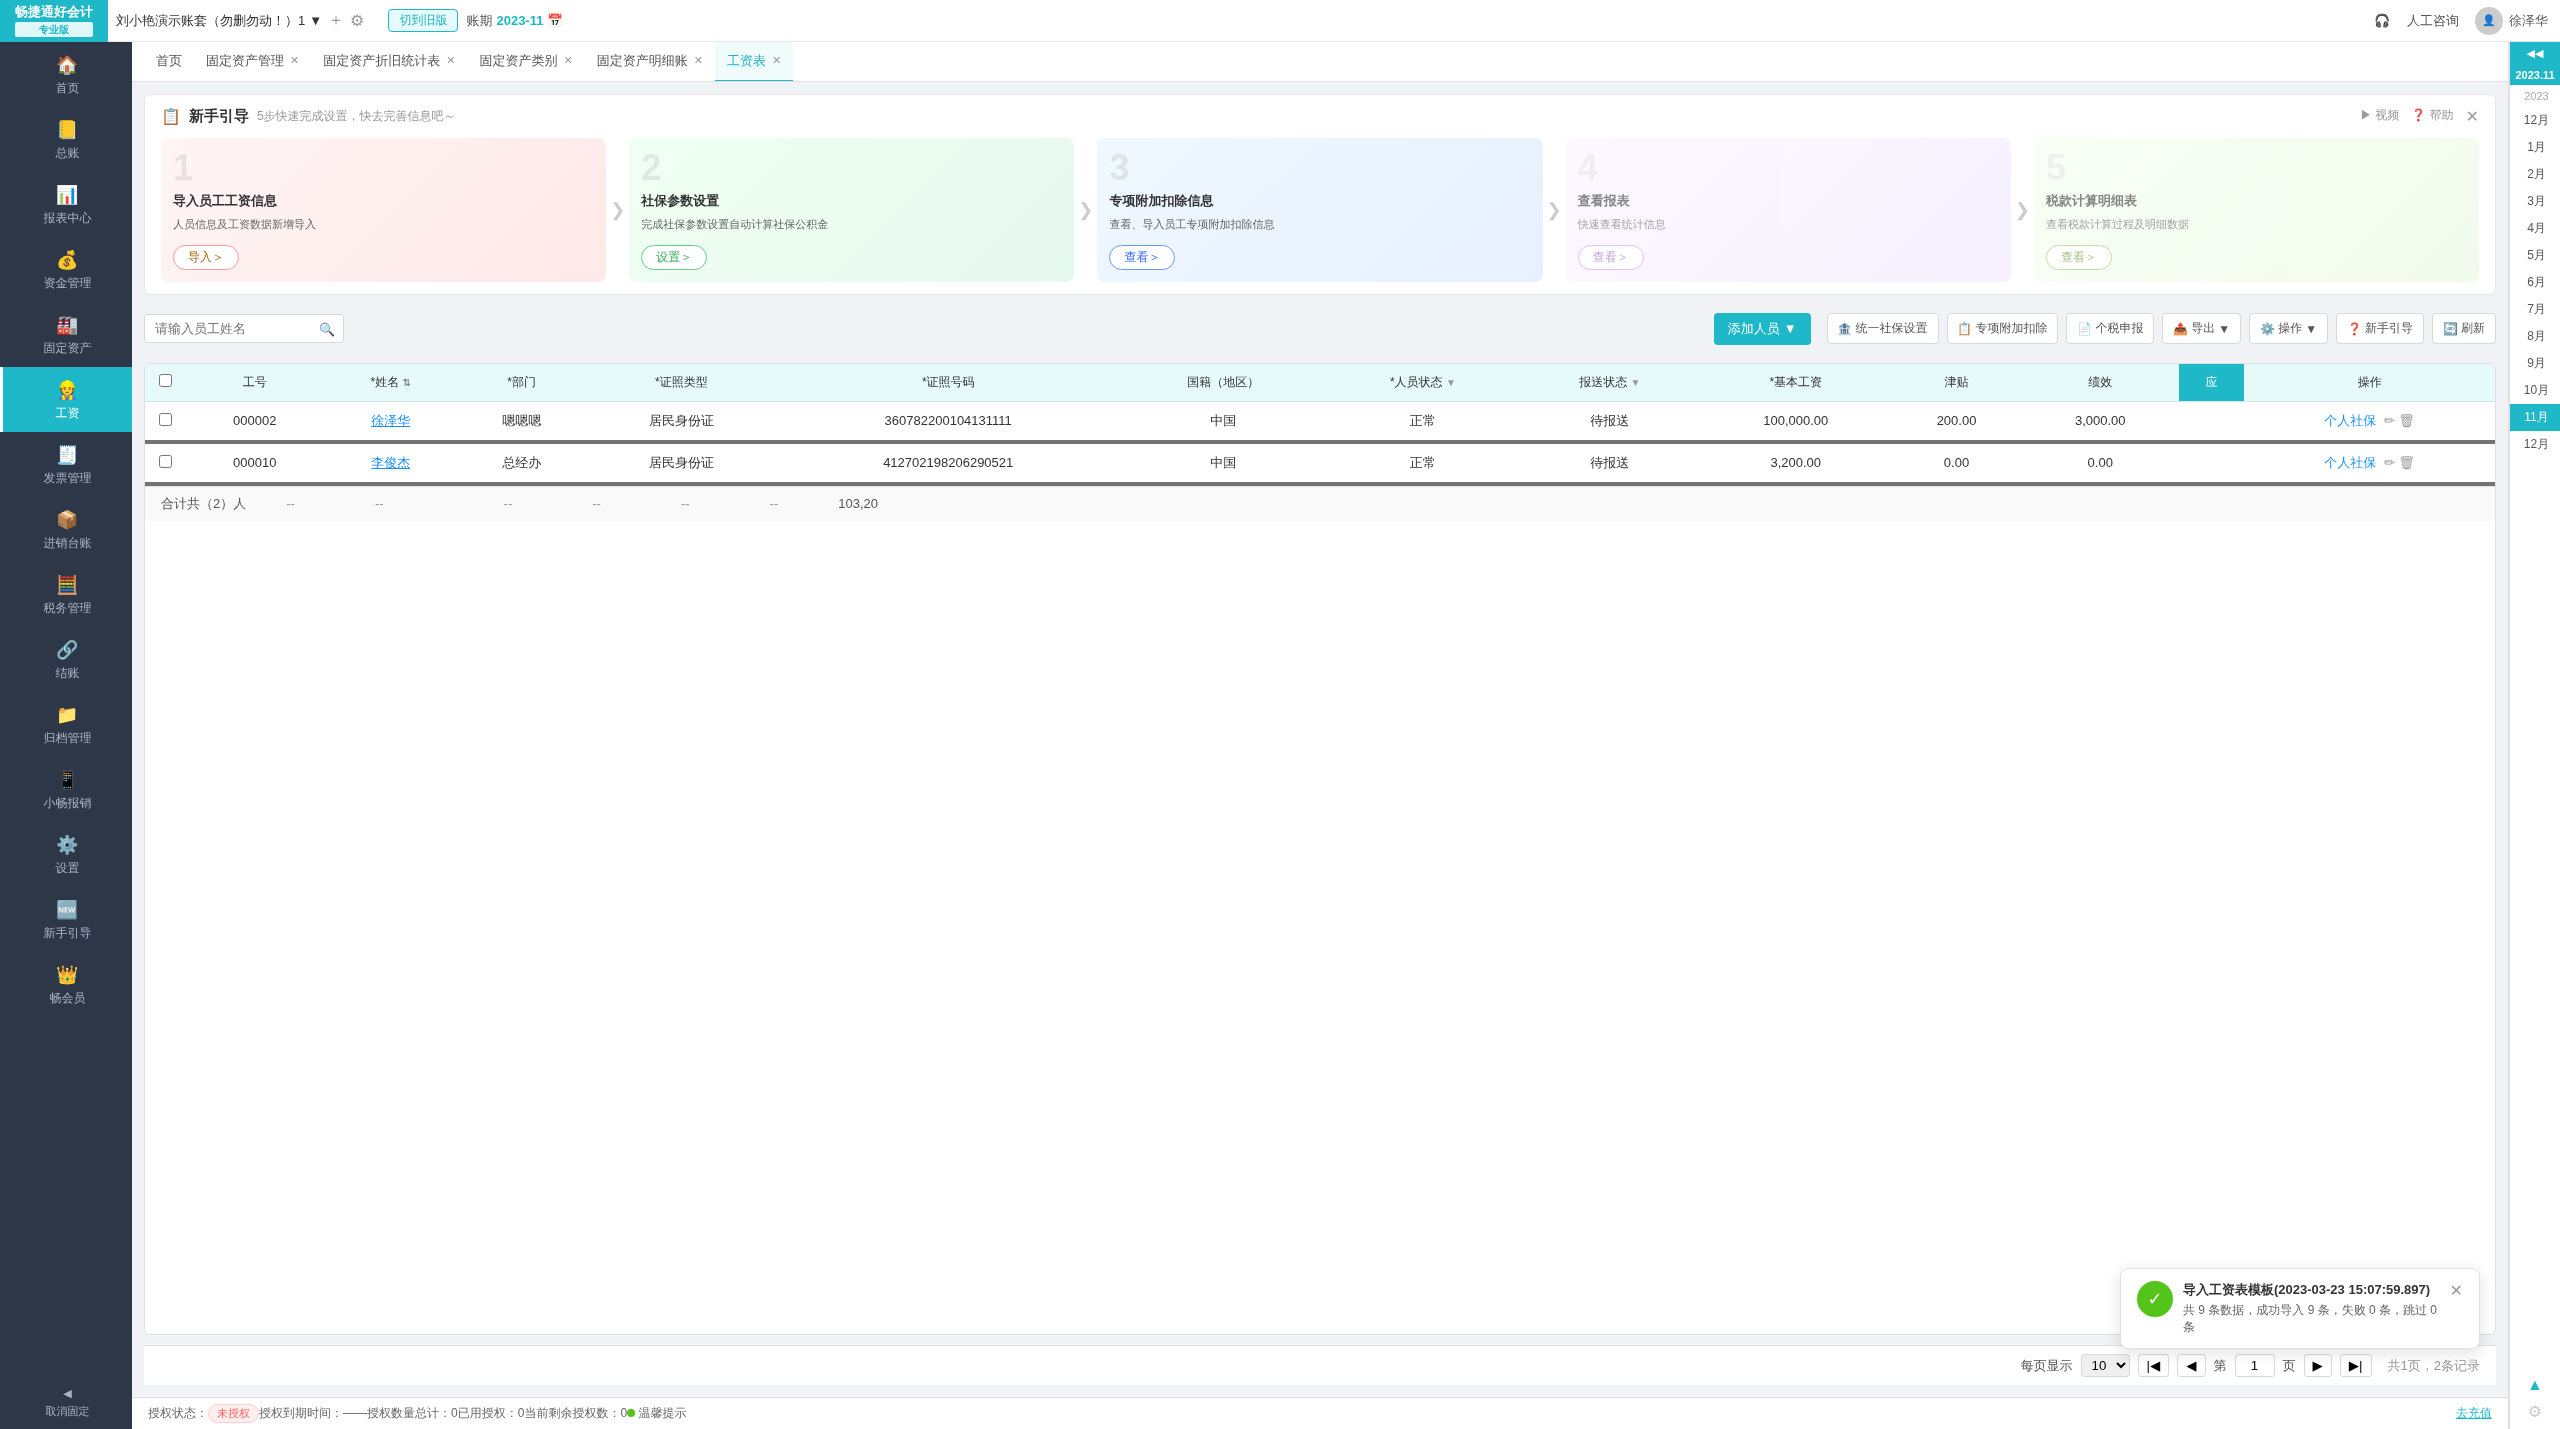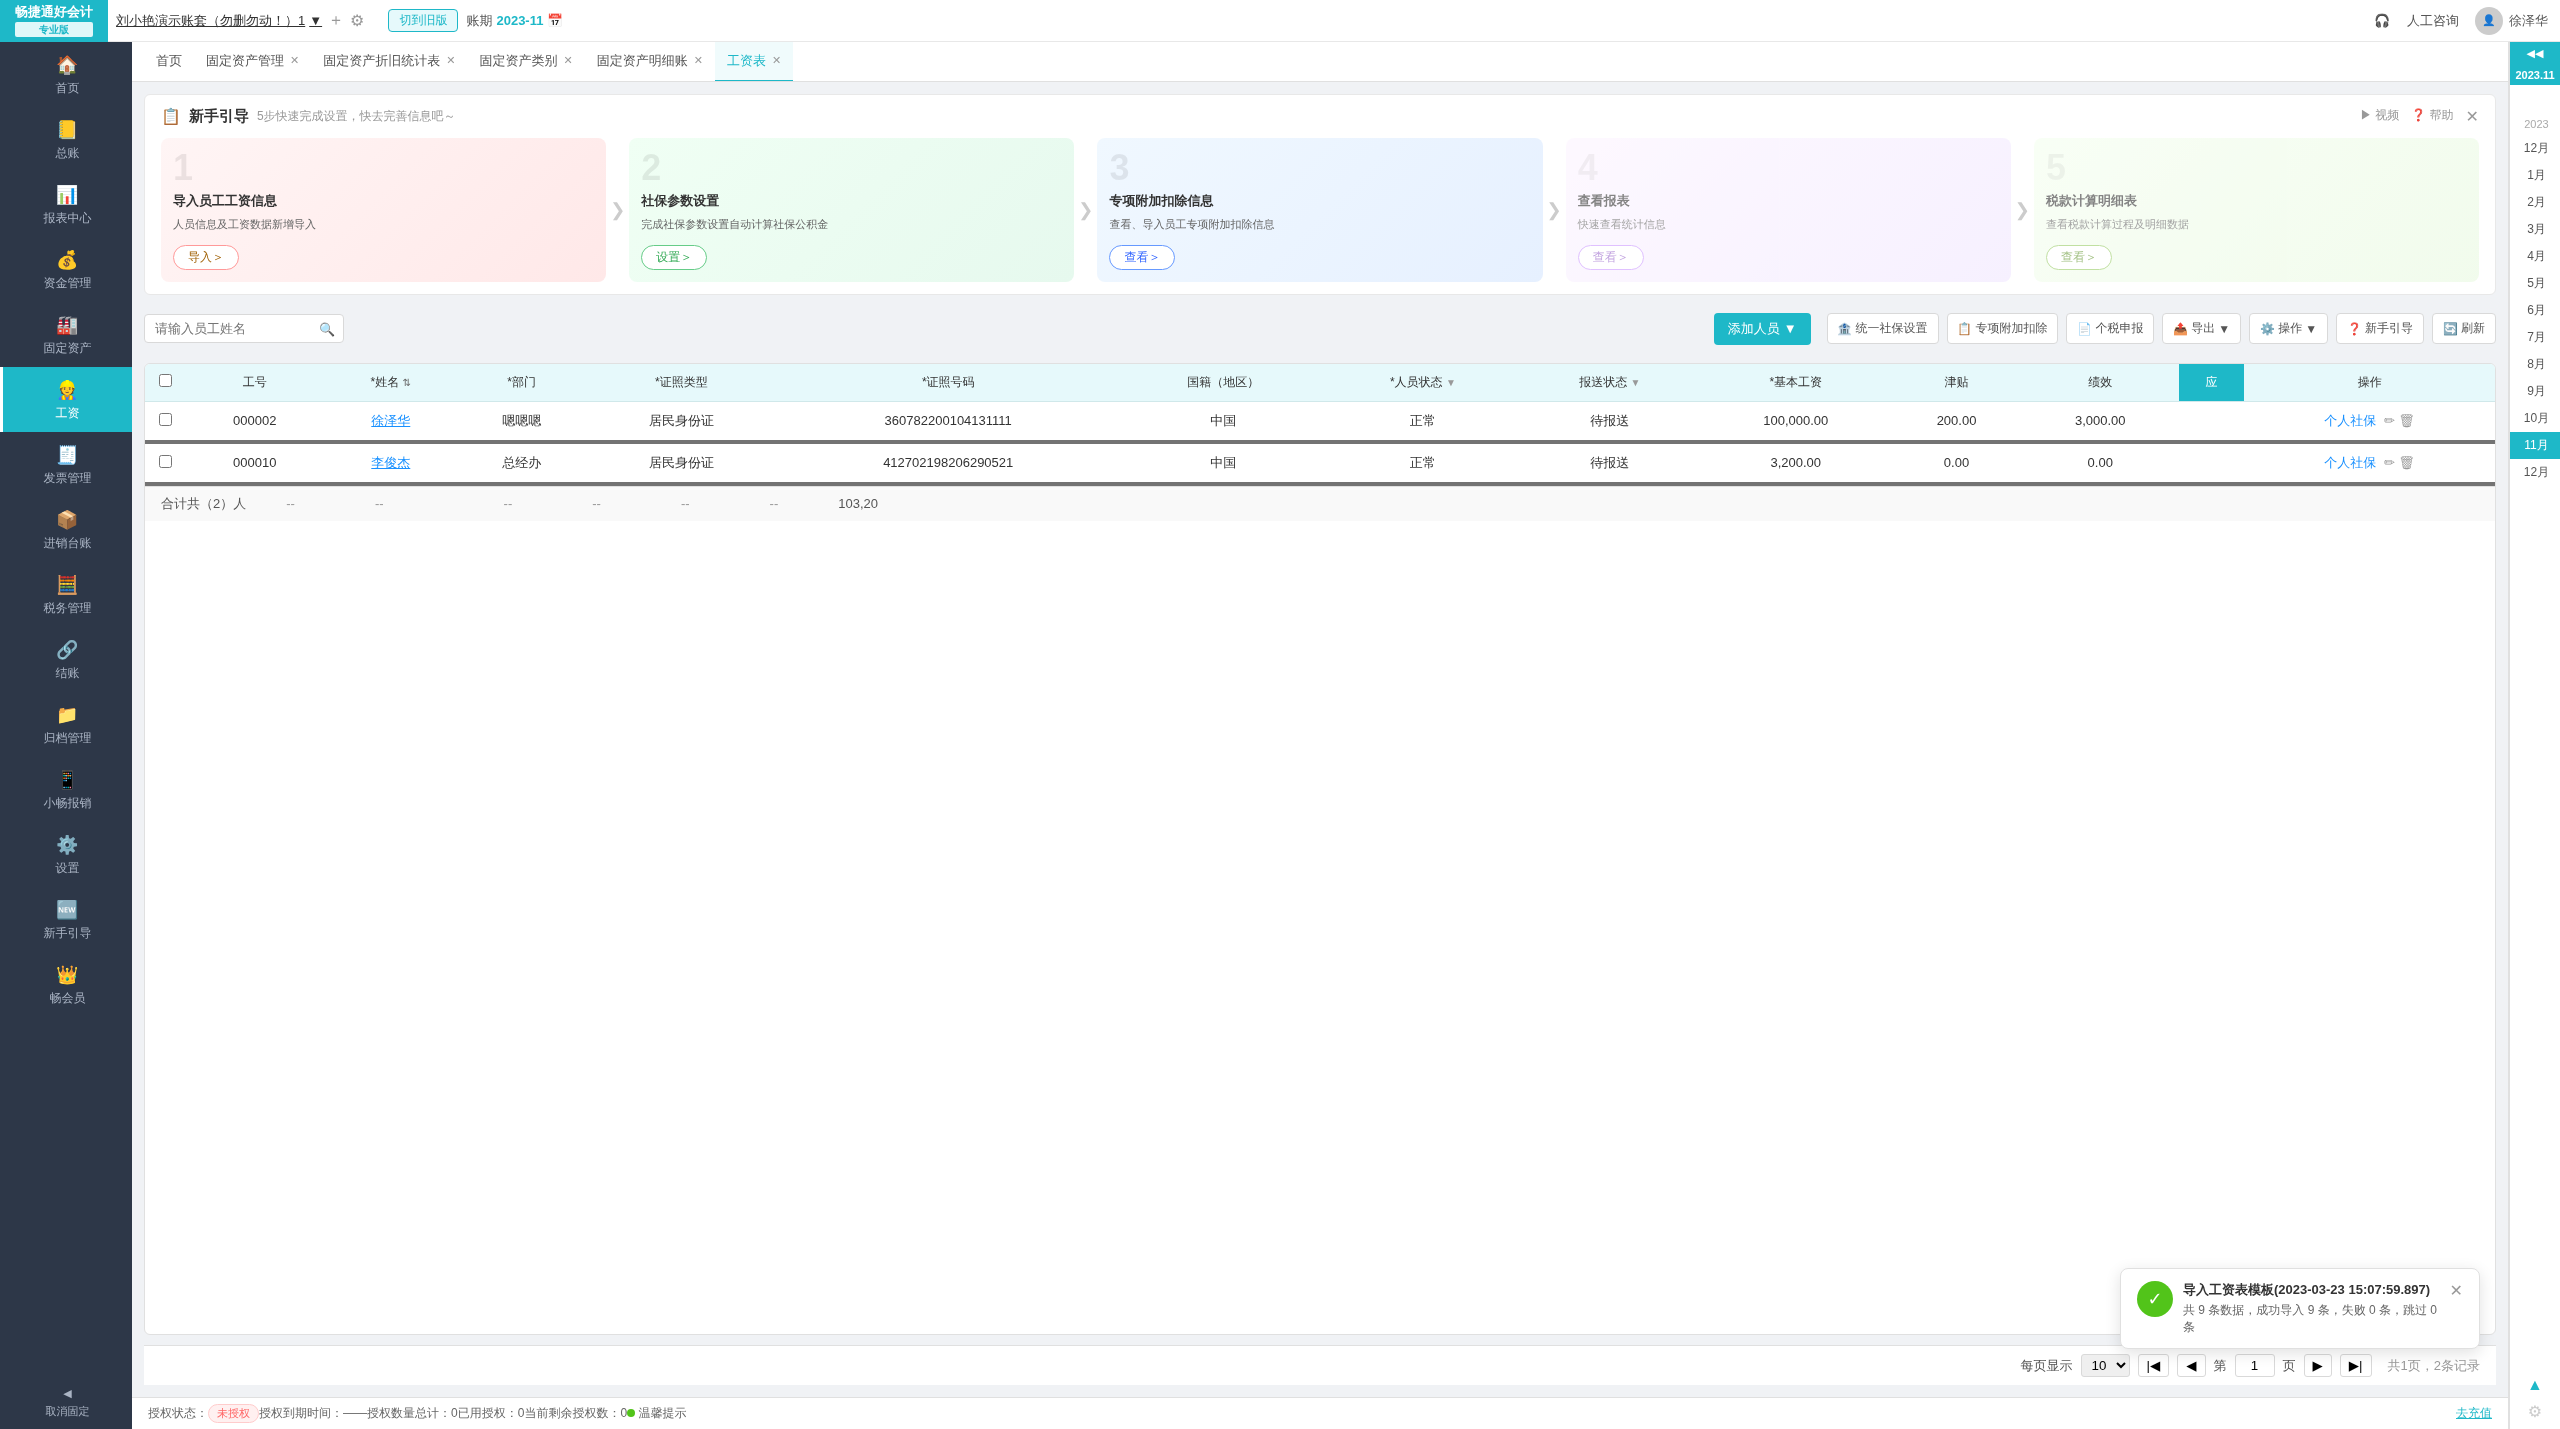--- a/index.html
+++ b/index.html
@@ -23,21 +23,21 @@
       display: flex;
       align-items: center;
       justify-content: center;
       color: #fff;
       font-size: 12px;
       font-weight: bold;
       flex-shrink: 0;
       margin-left: -12px;
     }
     .account-info { display: flex; align-items: center; gap: 6px; font-size: 13px; color: #333; }
-    .account-dropdown { display: flex; align-items: center; gap: 4px; cursor: pointer; text-decoration: underline; }
+    .account-dropdown { display: flex; align-items: center; gap: 4px; cursor: pointer; }
     .header-actions { display: flex; align-items: center; gap: 8px; margin-left: 16px; }
     .header-btn { background: #e6f9fb; border: 1px solid #1eb8c8; color: #1eb8c8; padding: 2px 10px; border-radius: 4px; font-size: 12px; cursor: pointer; }
     .period-info { display: flex; align-items: center; gap: 4px; font-size: 13px; color: #555; }
     .spacer { flex: 1; }
     .header-right { display: flex; align-items: center; gap: 16px; font-size: 13px; color: #555; }
     .user-avatar { width: 28px; height: 28px; border-radius: 50%; background: #ccc; display: flex; align-items: center; justify-content: center; font-size: 11px; color: #fff; }
 
     
     .main-layout { display: flex; flex: 1; overflow: hidden; }
 
@@ -296,21 +296,21 @@
     .rdp-month {
       width: 100%;
       text-align: center;
       padding: 5px 0;
       font-size: 12px;
       color: #555;
       cursor: pointer;
       border-left: 3px solid transparent;
     }
     .rdp-month.active { background: #1eb8c8; color: #fff; border-radius: 0; }
-    .rdp-month.year-label { font-size: 11px; color: #aaa; cursor: default; margin-top: 28px; }
+    .rdp-month.year-label { font-size: 11px; color: #aaa; cursor: default; }
   </style>
 </head>
 <body>
 
 <div class="top-header">
   <div class="logo-area">
     <div style="text-align:center; line-height:1.3;">
       <div style="font-size:13px; font-weight:bold;">畅捷通好会计</div>
       <div style="font-size:10px; background:#e0f7f9; color:#1eb8c8; padding:1px 4px; border-radius:2px; margin-top:2px;">专业版</div>
     </div>

